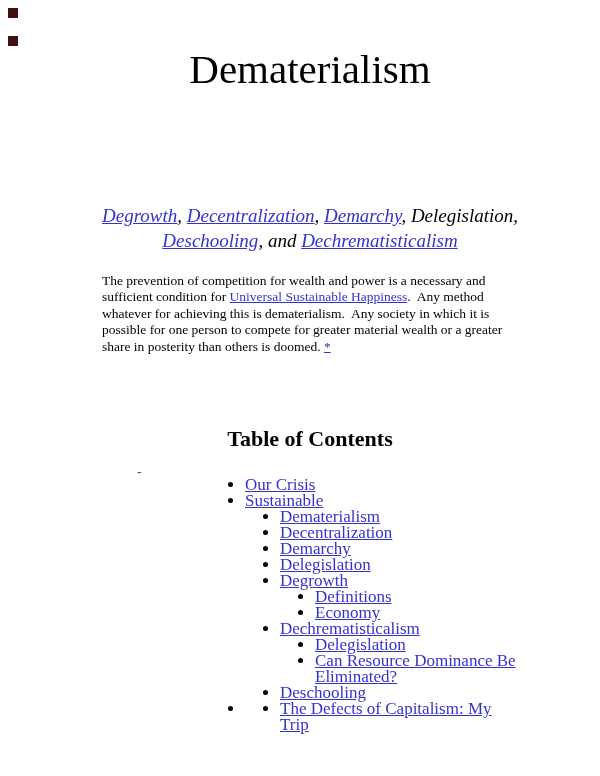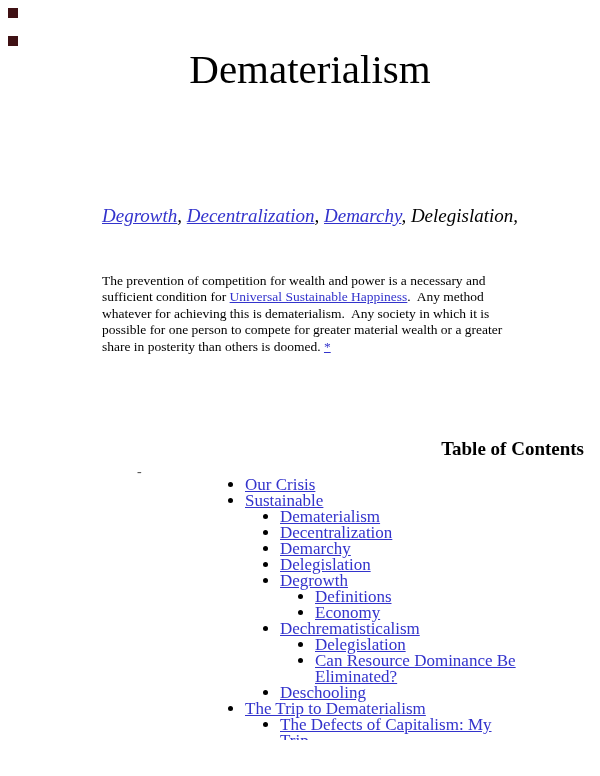--- a/index.html
+++ b/index.html
@@ -48,23 +48,23 @@
     position:absolute;
     top:273px;left:102px;
     width:420px;
     margin:0;
     font-size:13.5px;
     line-height:16.4px;
   }
   .toc-heading{
     position:absolute;
     top:422px;left:20px;right:0;
-    margin:16px;
-    text-align:right;
-    font-size:19px;
+    margin:4px;
+    text-align:center;
+    font-size:22px;
     font-weight:bold;
   }
   .dash{
     position:absolute;
     left:137px;top:464px;
     font-size:14px;
     color:var(--dash);
   }
   .toc{
     position:absolute;
@@ -85,20 +85,21 @@
 <body>
 
 <div class="page">
   <div class="artifact sq1"></div>
   <div class="artifact sq2"></div>
 
   <h1 class="title">Dematerialism</h1>
 
   <div class="subtitle" id="subtitle">
       <div><a href="#">Degrowth</a><span>, </span><a href="#">Decentralization</a><span>, </span><a href="#">Demarchy</a><span>, Delegislation,</span></div>
+      <div><a href="#">Deschooling</a><span>, and </span><a href="#">Dechrematisticalism</a></div>
     </div>
 
   <p class="intro" id="intro"><span>The prevention of competition for wealth and power is a necessary and sufficient condition for </span><a href="#">Universal Sustainable Happiness</a><span>.&nbsp; Any method whatever for achieving this is dematerialism.&nbsp; Any society in which it is possible for one person to compete for greater material wealth or a greater share in posterity than others is doomed. </span><a href="#">*</a></p>
 
   <h2 class="toc-heading">Table of Contents</h2>
 
   <div class="dash">-</div>
 
   <div class="toc" id="toc-root">
       <ul>
@@ -111,18 +112,18 @@
             <li><a href="#">Degrowth</a><ul>
                 <li><a href="#">Definitions</a></li>
                 <li><a href="#">Economy</a></li>
               </ul></li>
             <li><a href="#">Dechrematisticalism</a><ul>
                 <li><a href="#">Delegislation</a></li>
                 <li><a href="#">Can Resource Dominance Be Eliminated?</a></li>
               </ul></li>
             <li><a href="#">Deschooling</a></li>
           </ul></li>
-        <li><a href="#">The Trip to Dematerialism</a><ul>
+        <li><ul>
             <li><a href="#">The Defects of Capitalism: My Trip</a></li>
           </ul></li>
       </ul>
     </div>
 </div>
 
 </body></html>

